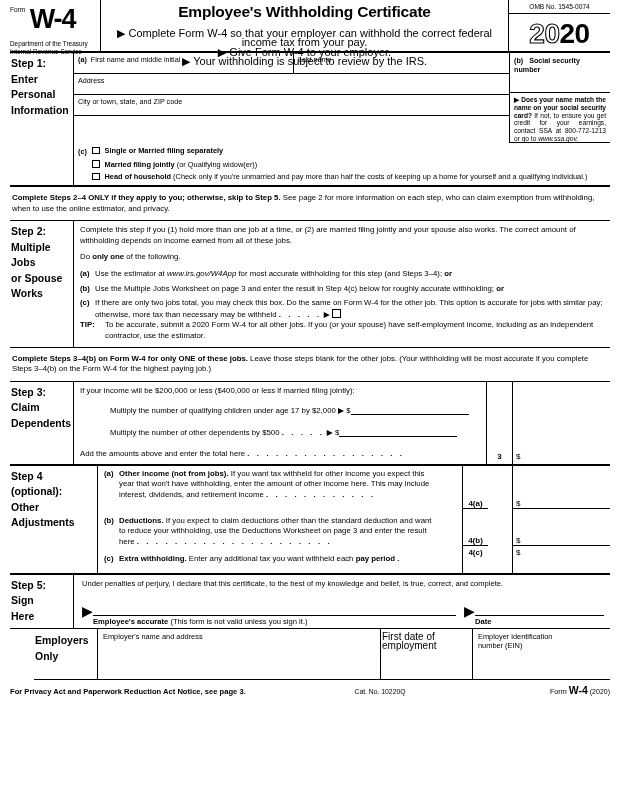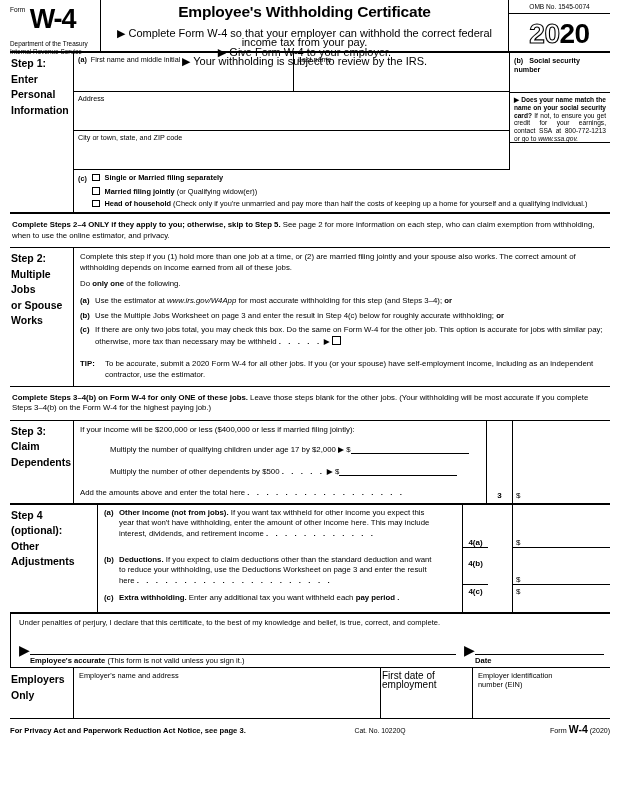--- a/index.html
+++ b/index.html
@@ -30,21 +30,21 @@
   .hdr-mid .sub { font-size:11px; font-weight:normal; line-height:9.4px; margin-top:8px; }
   .hdr-right { width:101px; text-align:center; }
   .hdr-right .omb { font-size:6.6px; padding-top:3px; border-bottom:1px solid #000; padding-bottom:3px; }
   .hdr-right .yr { font-size:28px; font-weight:bold; letter-spacing:-0.5px; margin-top:4px; }
   .hdr-right .yr .hollow { color:#fff; -webkit-text-stroke:1.1px #000; }
 
   
   .s1 { display:flex; border-bottom:2.2px solid #000; }
   .stepcol { width:63px; flex:0 0 63px; padding:3px 0 3px 1px; font-size:10.5px; font-weight:bold; line-height:15.5px; }
   .s1-body { flex:1; border-left:1.4px solid #000; }
-  .s1-line { display:flex; border-bottom:1px solid #000; height:39px; }
+  .s1-line { display:flex; border-bottom:1px solid #000; height:21px; }
   .cell { padding:1.5px 4px; font-size:7.2px; position:relative; }
   .cell .sub-a { font-weight:bold; }
   .s1-right { width:101px; flex:0 0 101px; border-left:1px solid #000; }
   .ssn-head { font-size:7.2px; font-weight:bold; padding:2.5px 4px; }
   .ssn-note { font-size:6.6px; line-height:7.8px; padding:3px 4px 2px 4px; text-align:justify; }
   .filing { padding:3px 4px 4px 4px; font-size:7.4px; }
   .filing-row { display:flex; align-items:flex-start; margin-bottom:3.5px; }
   .filing-row .ltr { width:14px; font-weight:bold; font-size:7.2px; padding-top:1px; }
   .chk { width:7.5px; height:7.5px; border:1px solid #000; display:inline-block;
          margin-right:5px; flex:0 0 7.5px; margin-top:0.5px; }
@@ -53,21 +53,21 @@
   
   .band { font-size:7.8px; line-height:10.6px; padding:6px 2px 6px 2px; border-bottom:1.6px solid #000; }
 
   
   .s2 { display:flex; border-bottom:1.6px solid #000; }
   .s2-body { flex:1; border-left:1.4px solid #000; padding:4px 4px 5px 6px; font-size:7.8px; line-height:10.6px; }
   .s2-body p { margin:0 0 6px 0; }
   .hang { display:flex; margin-bottom:4px; }
   .hang .k { flex:0 0 15px; font-weight:bold; }
   .hang .v { flex:1; }
-  .tip { display:flex; margin-top:12px; }
+  .tip { display:flex; margin-top:0; }
   .tip .k { flex:0 0 25px; font-weight:bold; }
 
   
   .s34 { display:flex; border-bottom:2.2px solid #000;gap:24px; }
   .numcol { width:26px; flex:0 0 26px; border-left:1px solid #000;
             font-size:8px; font-weight:bold; text-align:center; position:relative; }
   .amtcol { width:98px; flex:0 0 98px; border-left:1px solid #000;
             font-size:8px; position:relative; }
   .s3 { display:flex; border-bottom:2.2px solid #000; }
   .s3-text { flex:1; border-left:1.4px solid #000; padding:4px 5px 2px 6px; font-size:7.8px; line-height:10.5px; }
@@ -86,21 +86,21 @@
   .sigrow { display:flex; align-items:flex-end; margin-top:15px; }
   .sig-a { flex:1; margin-right:8px; }
   .sig-b { width:140px; flex:0 0 140px; }
   .sigline { border-bottom:1px solid #000; height:12px; }
   .sigcap { font-size:7.6px; font-weight:bold; padding-top:1.5px; }
   .sigcap .reg { font-weight:normal; }
   .sigwrap { display:flex; align-items:flex-end; }
   .sigwrap .ar { flex:0 0 11px; font-size:14px; line-height:10px; }
 
   
-  .emp { display:flex; border-bottom:1.6px solid #000; }
+  .emp { display:flex; border-bottom:1.6px solid #000;margin-left:24px; }
   .emp-body { flex:1; border-left:1.4px solid #000; display:flex; }
   .emp-name { flex:1; padding:3px 5px; font-size:7.4px; }
   .emp-date { width:92px; flex:0 0 92px; border-left:1px solid #000; padding:3px 1px; font-size:10px; line-height:9px; }
   .emp-ein { width:138px; flex:0 0 138px; border-left:1px solid #000; padding:3px 5px; font-size:7.4px; line-height:9px; }
 
   
   .foot { display:flex; align-items:baseline; padding-top:3.5px; font-size:7.6px; }
   .foot .left { font-weight:bold; flex:1; }
   .foot .mid { width:160px; text-align:center; font-size:6.8px; }
   .foot .right { width:150px; text-align:right; font-size:7.2px; }
@@ -328,35 +328,40 @@
         <div class="v">
           <span class="b">Extra withholding.</span><span> Enter any additional tax you want withheld each </span><span class="b">pay period</span>
           <span class="dots">.</span>
         </div>
       </div>
     </div>
 
     <div class="numcol">
       <div class="numcell" style="top:33px;">4(a)</div>
       <div class="hline" style="top:42px;"></div>
-      <div class="numcell" style="top:54px;">4(b)</div>
+      <div class="numcell" style="top:70px;">4(b)</div>
       <div class="hline" style="top:79px;"></div>
       <div class="numcell" style="top:82px;">4(c)</div>
     </div>
 
     <div class="amtcol">
       <div class="amtcell" style="top:33px;">$</div>
       <div class="hline" style="top:42px;"></div>
       <div class="amtcell" style="top:70px;">$</div>
       <div class="hline" style="top:79px;"></div>
       <div class="amtcell" style="top:82px;">$</div>
     </div>
   </div>
 
   <div class="s5">
+    <div class="stepcol">
+      <div>Step 5:</div>
+      <div>Sign</div>
+      <div>Here</div>
+    </div>
     <div class="s5-body">
       <div class="perjury">Under penalties of perjury, I declare that this certificate, to the best of my knowledge and belief, is true, correct, and complete.</div>
       <div class="sigrow">
         <div class="sig-a">
           <div class="sigwrap">
             <div class="ar">▶</div>
             <div class="sigline grow"></div>
           </div>
           <div class="sigcap" style="padding-left:11px;">
             <span>Employee's accurate</span><span class="reg"> (This form is not valid unless you sign it.)</span>

